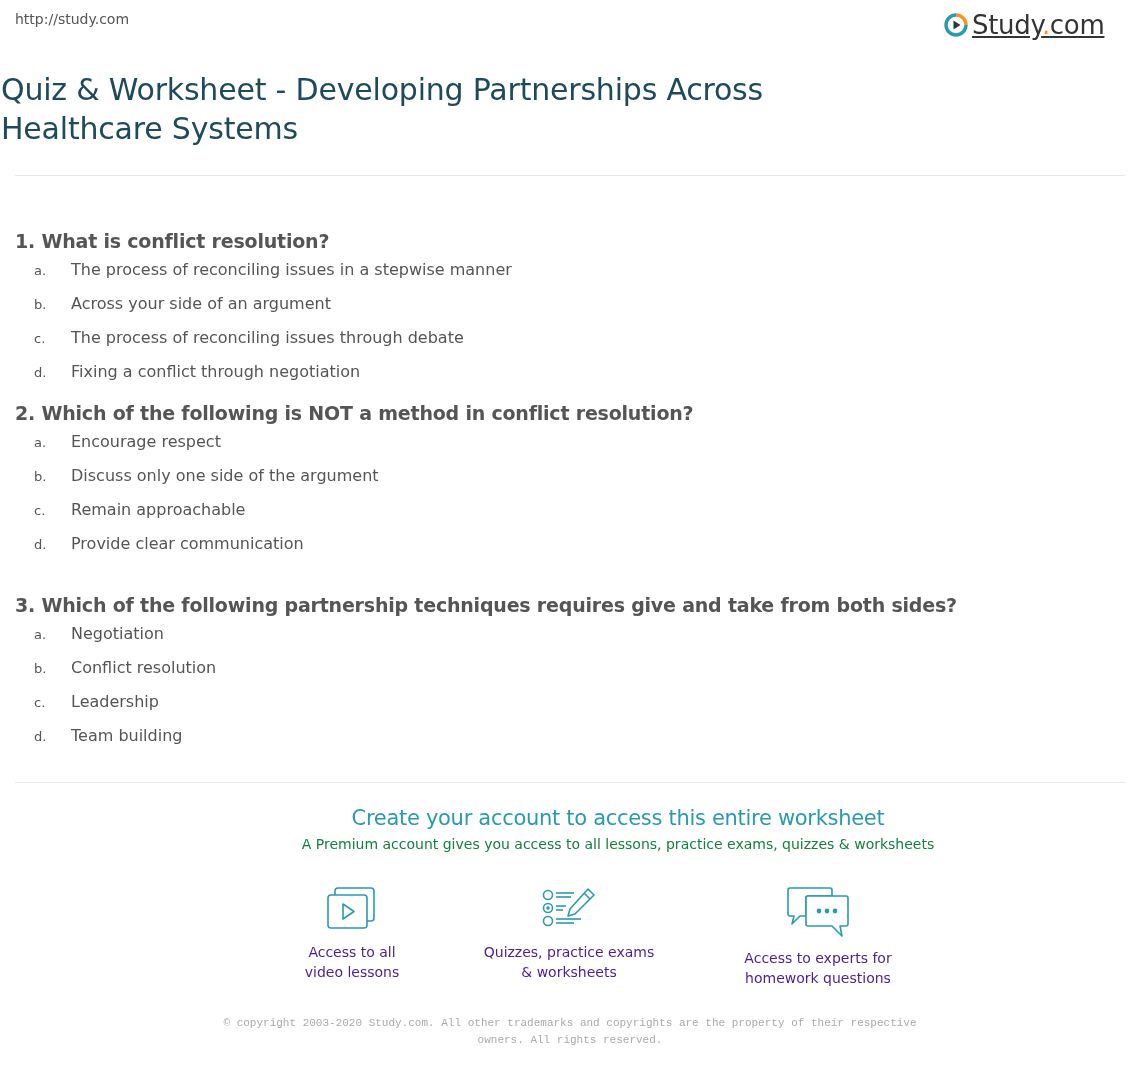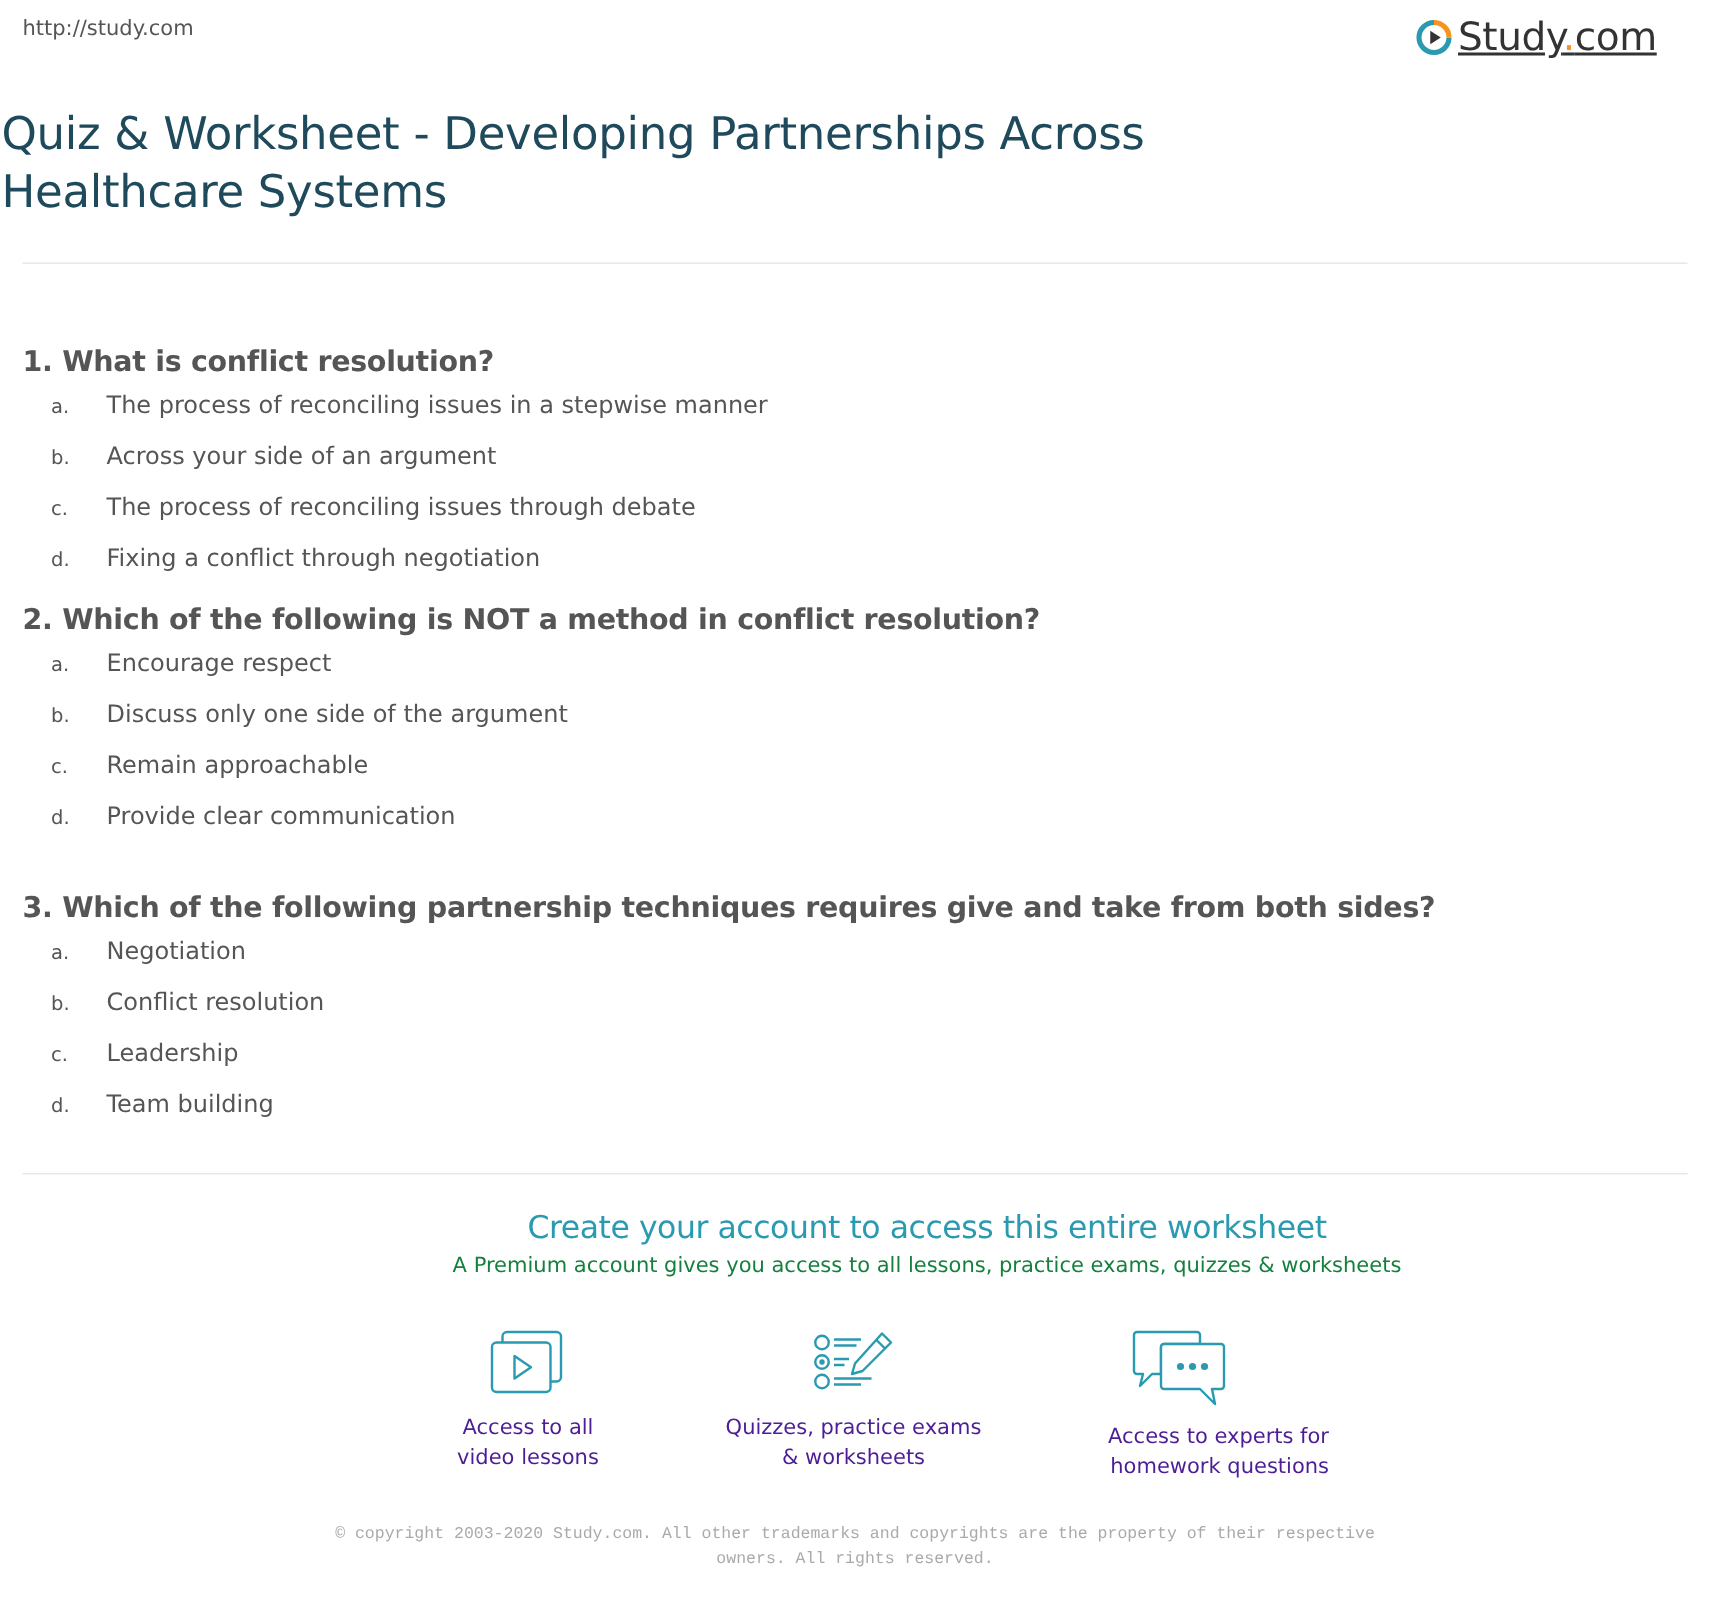--- a/index.html
+++ b/index.html
@@ -267,21 +267,21 @@
       <line x1="15" y1="20" x2="25" y2="20" stroke="#2a9ab0" stroke-width="1.6"></line>
       <line x1="15" y1="24" x2="22" y2="24" stroke="#2a9ab0" stroke-width="1.6"></line>
       <line x1="15" y1="33" x2="40" y2="33" stroke="#2a9ab0" stroke-width="1.6"></line>
       <line x1="15" y1="37" x2="33" y2="37" stroke="#2a9ab0" stroke-width="1.6"></line>
       <path d="M47 3 L53 9 L34 28 L27 30 L29 23 Z" fill="none" stroke="#2a9ab0" stroke-width="1.6" stroke-linejoin="round"></path>
       <line x1="43" y1="7" x2="49" y2="13" stroke="#2a9ab0" stroke-width="1.6"></line>
     </svg>
     <div class="feature-label">Quizzes, practice exams
 &amp; worksheets</div>
   </div>
-  <div class="feature" style="left:686px;text-align:right;">
+  <div class="feature" style="left:718px;">
     <svg width="64" height="52" viewBox="0 0 64 52">
       <path d="M4 2 H44 A2 2 0 0 1 46 4 V10 H22 A2 2 0 0 0 20 12 V30 H14 L6 38 L8 30 H4 A2 2 0 0 1 2 28 V4 A2 2 0 0 1 4 2 Z" fill="#ffffff" stroke="#2a9ab0" stroke-width="1.6" stroke-linejoin="round"></path>
       <path d="M22 10 H60 A2 2 0 0 1 62 12 V38 A2 2 0 0 1 60 40 H54 L56 50 L46 40 H22 A2 2 0 0 1 20 38 V12 A2 2 0 0 1 22 10 Z" fill="#ffffff" stroke="#2a9ab0" stroke-width="1.6" stroke-linejoin="round"></path>
       <circle cx="33" cy="25" r="2.4" fill="#2a9ab0"></circle>
       <circle cx="41" cy="25" r="2.4" fill="#2a9ab0"></circle>
       <circle cx="49" cy="25" r="2.4" fill="#2a9ab0"></circle>
     </svg>
     <div class="feature-label">Access to experts for
 homework questions</div>
   </div>

